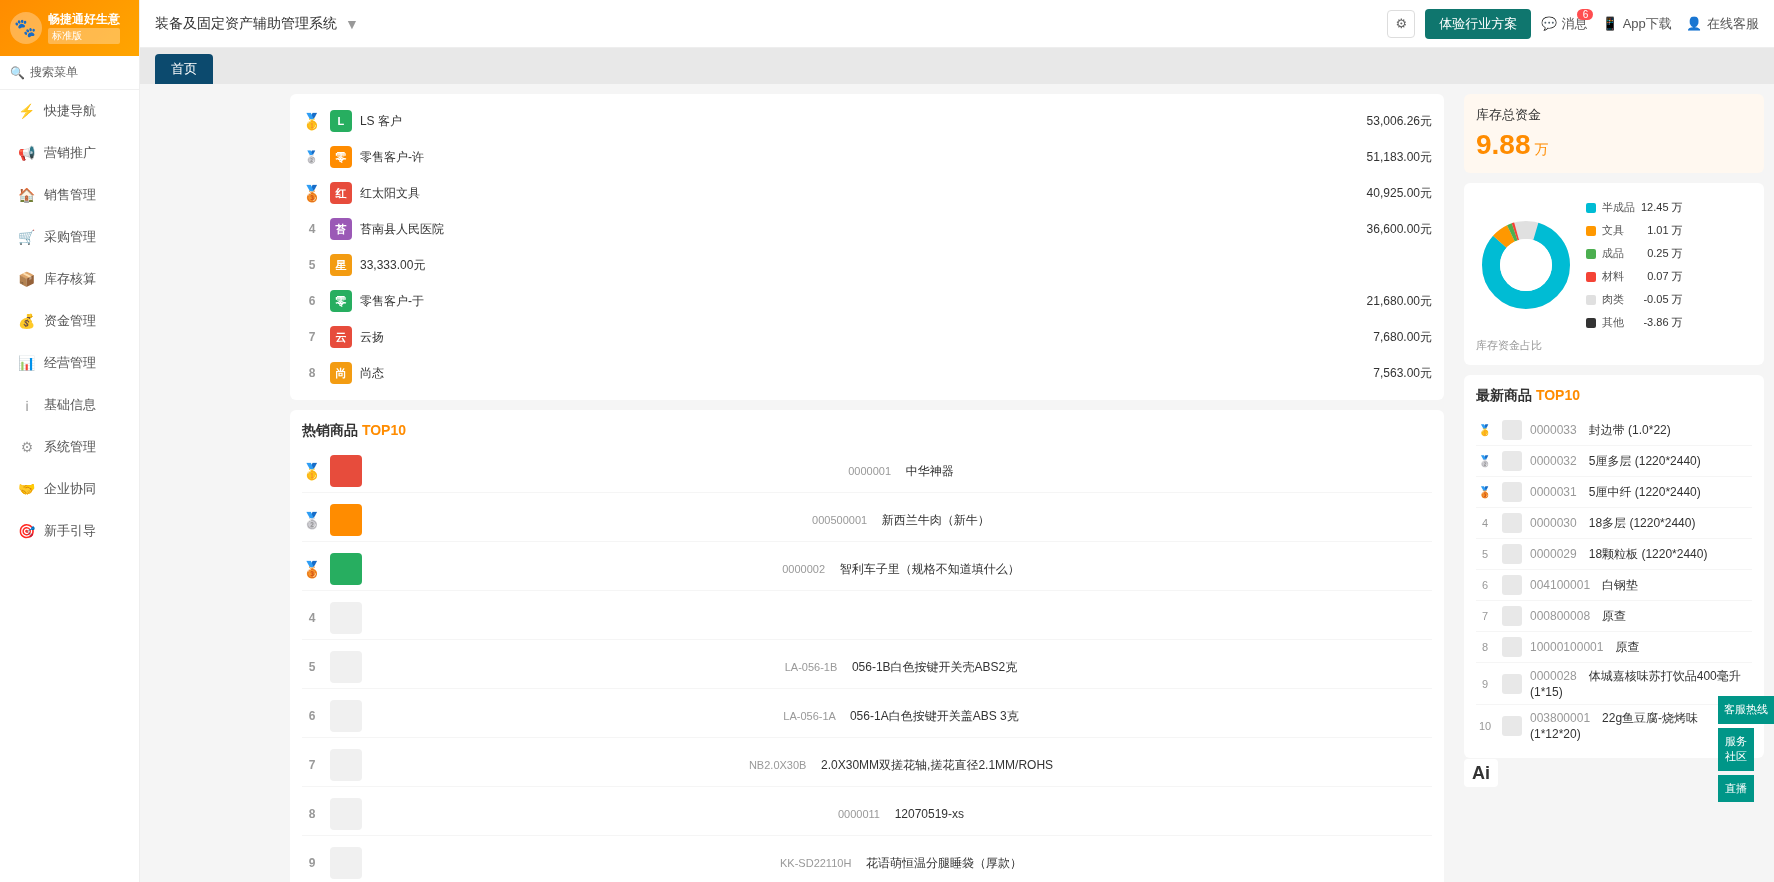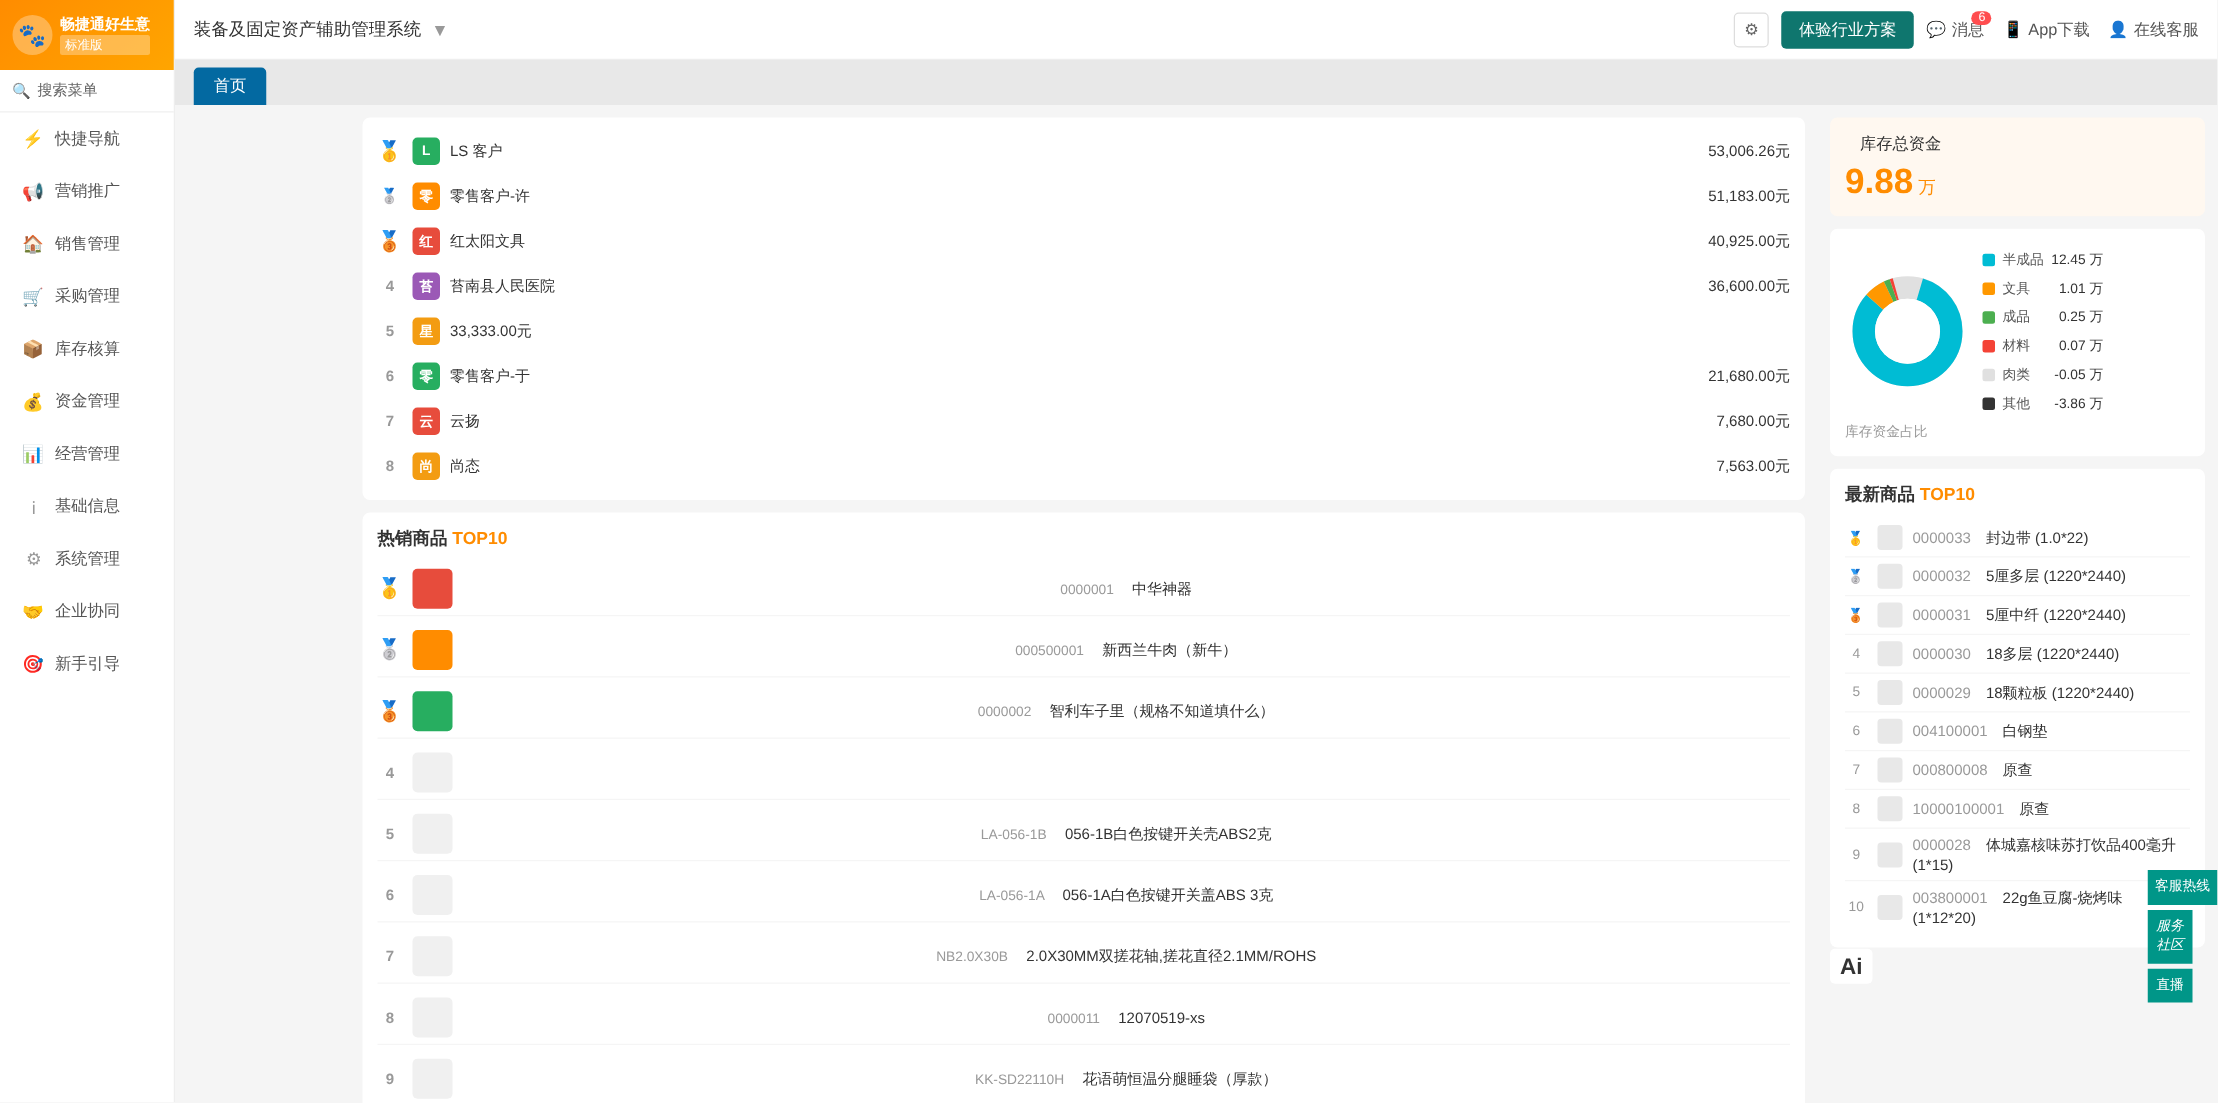--- a/index.html
+++ b/index.html
@@ -24,21 +24,21 @@
     .topbar { height: 48px; background: #fff; display: flex; align-items: center; padding: 0 15px; gap: 10px; border-bottom: 1px solid #eee; flex-shrink: 0; }
     .topbar-title { font-size: 14px; color: #333; flex: 1; display: flex; align-items: center; gap: 8px; }
     .topbar-settings { width: 28px; height: 28px; display: flex; align-items: center; justify-content: center; cursor: pointer; color: #666; border: 1px solid #ddd; border-radius: 4px; }
     .topbar-btn { background: #0f766e; color: #fff; border: none; padding: 6px 14px; border-radius: 4px; cursor: pointer; font-size: 13px; white-space: nowrap; }
     .topbar-right { display: flex; align-items: center; gap: 15px; }
     .topbar-icon-item { display: flex; align-items: center; gap: 4px; cursor: pointer; color: #555; font-size: 13px; position: relative; }
     .badge { position: absolute; top: -6px; right: -6px; background: #ff4d4f; color: #fff; border-radius: 8px; font-size: 10px; padding: 0 4px; min-width: 16px; text-align: center; }
     
     
     .page-tabs { height: 36px; background: #e8e8e8; display: flex; align-items: flex-end; padding: 0 15px; flex-shrink: 0; }
-    .page-tab { padding: 6px 16px; background: #0369a1; color: #fff; border-radius: 4px 4px 0 0; font-size: 13px; cursor: pointer; }
+    .page-tab { padding: 6px 16px; background: #0c4a6e; color: #fff; border-radius: 4px 4px 0 0; font-size: 13px; cursor: pointer; }
     
     
     .content { flex: 1; display: flex; overflow: hidden; }
     .content-left { width: 140px; background: #f5f5f5; flex-shrink: 0; }
     .content-center { flex: 1; overflow-y: auto; padding: 10px; display: flex; flex-direction: column; gap: 10px; }
     .content-right { width: 320px; background: #f5f5f5; overflow-y: auto; padding: 10px; flex-shrink: 0; }
     
     
     .card { background: #fff; border-radius: 6px; padding: 12px; }
     .card-title { font-size: 14px; font-weight: bold; color: #333; margin-bottom: 10px; }
@@ -55,21 +55,21 @@
     
     .hot-item { display: flex; align-items: center; gap: 8px; padding: 5px 0; border-bottom: 1px solid #f5f5f5; }
     .hot-item:last-child { border-bottom: none; }
     .hot-thumb { width: 32px; height: 32px; border-radius: 4px; background: #f0f0f0; flex-shrink: 0; overflow: hidden; display: flex; align-items: center; justify-content: center; }
     .hot-info { flex: 1; text-align: center; }
     .hot-code { font-size: 11px; color: #999; }
     .hot-name { font-size: 12px; color: #333; }
     
     
     .inventory-card { background: #fff8f0; border-radius: 6px; padding: 12px; margin-bottom: 10px; }
-    .inventory-title { font-size: 13px; color: #333; margin-bottom: 5px; margin-left: 12px; }
+    .inventory-title { font-size: 13px; color: #333; margin-bottom: 5px; }
     
     
     .donut-container { display: flex; align-items: center; gap: 10px; margin-top: 5px; }
     .donut-svg { width: 100px; height: 100px; flex-shrink: 0; }
     .legend { display: flex; flex-direction: column; gap: 8px; }
     .legend-item { display: flex; align-items: center; gap: 6px; font-size: 11px; color: #555; }
     .legend-dot { width: 10px; height: 10px; border-radius: 2px; flex-shrink: 0; }
     .legend-name { flex: 1; }
     .legend-value { color: #333; font-weight: 500; }
     
@@ -455,15 +455,15 @@
 
       <div style="position:relative;margin-top:5px;">
         <span style="font-size:18px;font-weight:bold;color:#333;background:#fff;padding:4px 8px;border-radius:4px;">Ai</span>
       </div>
     </div>
   </div>
 </div>
 
 <div class="float-service" style="position:fixed;right:0;bottom:80px;z-index:999;">
   <div class="float-btn" style="background:#009688;padding:6px 5px;font-size:11px;color:#fff;text-align:center;width:56px;line-height:1.4;">客服热线</div>
-  <div class="float-btn" style="background:#009688;padding:6px 5px;font-size:11px;color:#fff;text-align:center;width:36px;line-height:1.4;margin-top:2px;font-style:italic;">服务社区</div>
+  <div class="float-btn" style="background:#009688;padding:6px 5px;font-size:11px;color:#fff;text-align:center;width:36px;line-height:1.4;margin-top:2px;">服务社区</div>
   <div class="float-btn" style="background:#009688;padding:6px 5px;font-size:11px;color:#fff;text-align:center;width:36px;line-height:1.4;margin-top:2px;">直播</div>
 </div>
 
 </body></html>

